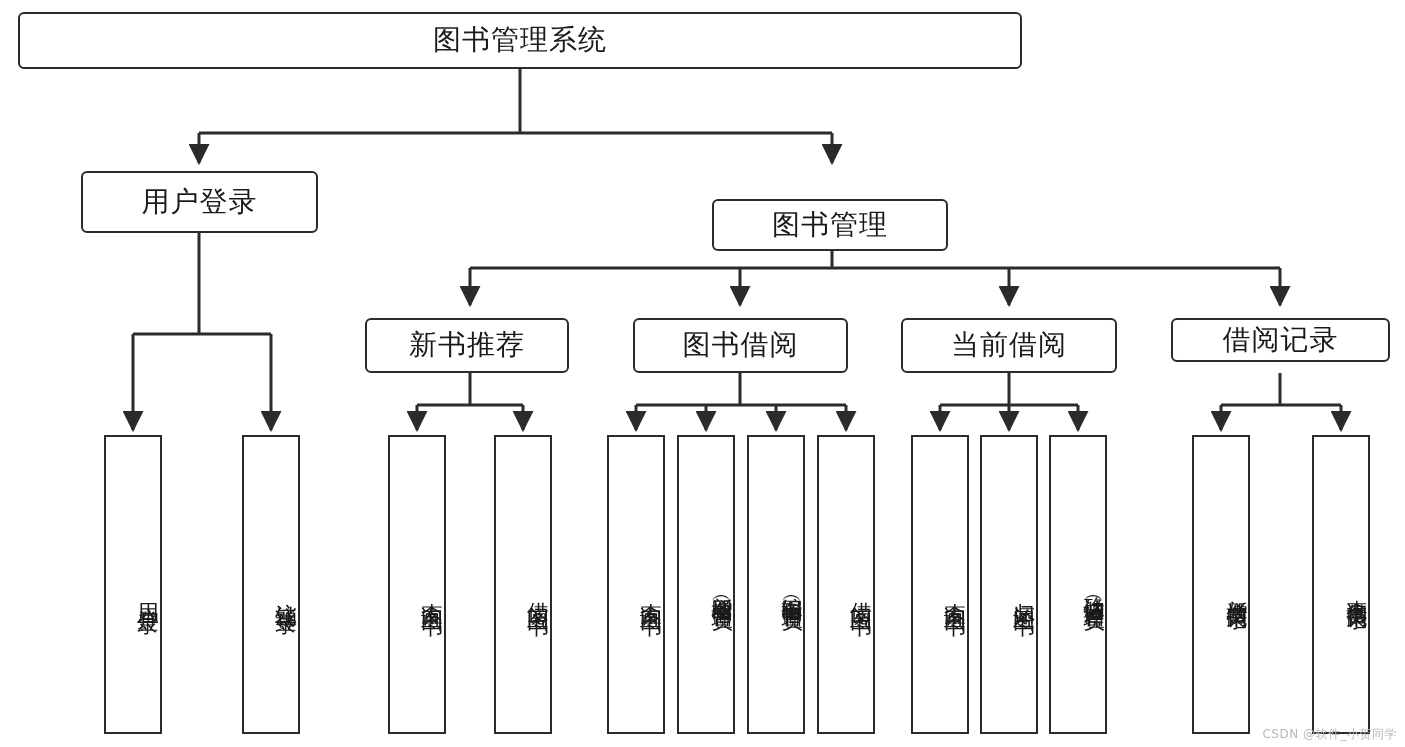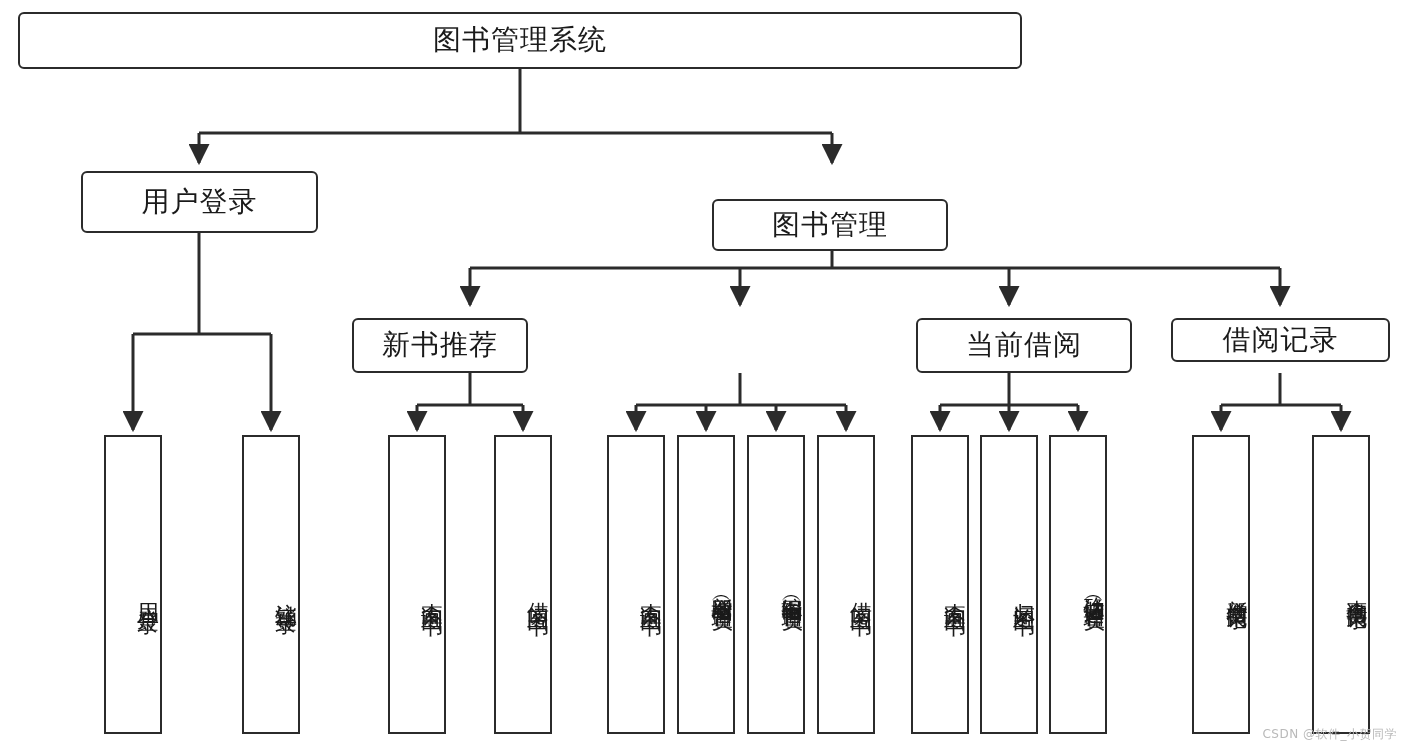--- a/index.html
+++ b/index.html
@@ -123,24 +123,27 @@
     <span>图书管理系统</span>
   </div>
 
   <div class="node horiz" style="left:81px; top:171px; width:237px; height:62px;">
     <span>用户登录</span>
   </div>
   <div class="node horiz" style="left:712px; top:171px; width:236px; height:52px;margin-top:28px;">
     <span>图书管理</span>
   </div>
 
-  <div class="node horiz" style="left:352px; top:318px; width:176px; height:55px;">
+  <div class="node horiz" style="left:365px; top:318px; width:204px; height:55px;">
     <span>新书推荐</span>
   </div>
-  <div class="node horiz" style="left:901px; top:318px; width:216px; height:55px;margin-left:15px;">
+  <div class="node horiz" style="left:633px; top:318px; width:215px; height:55px;">
+    <span>图书借阅</span>
+  </div>
+  <div class="node horiz" style="left:901px; top:318px; width:216px; height:55px;">
     <span>当前借阅</span>
   </div>
   <div class="node horiz" style="left:1171px; top:318px; width:219px; height:44px;">
     <span>借阅记录</span>
   </div>
 
   <div class="node vert" style="left:104px; top:435px; width:58px; height:299px;">
     <span>用户登录</span>
   </div>
   <div class="node vert" style="left:242px; top:435px; width:58px; height:299px;">

